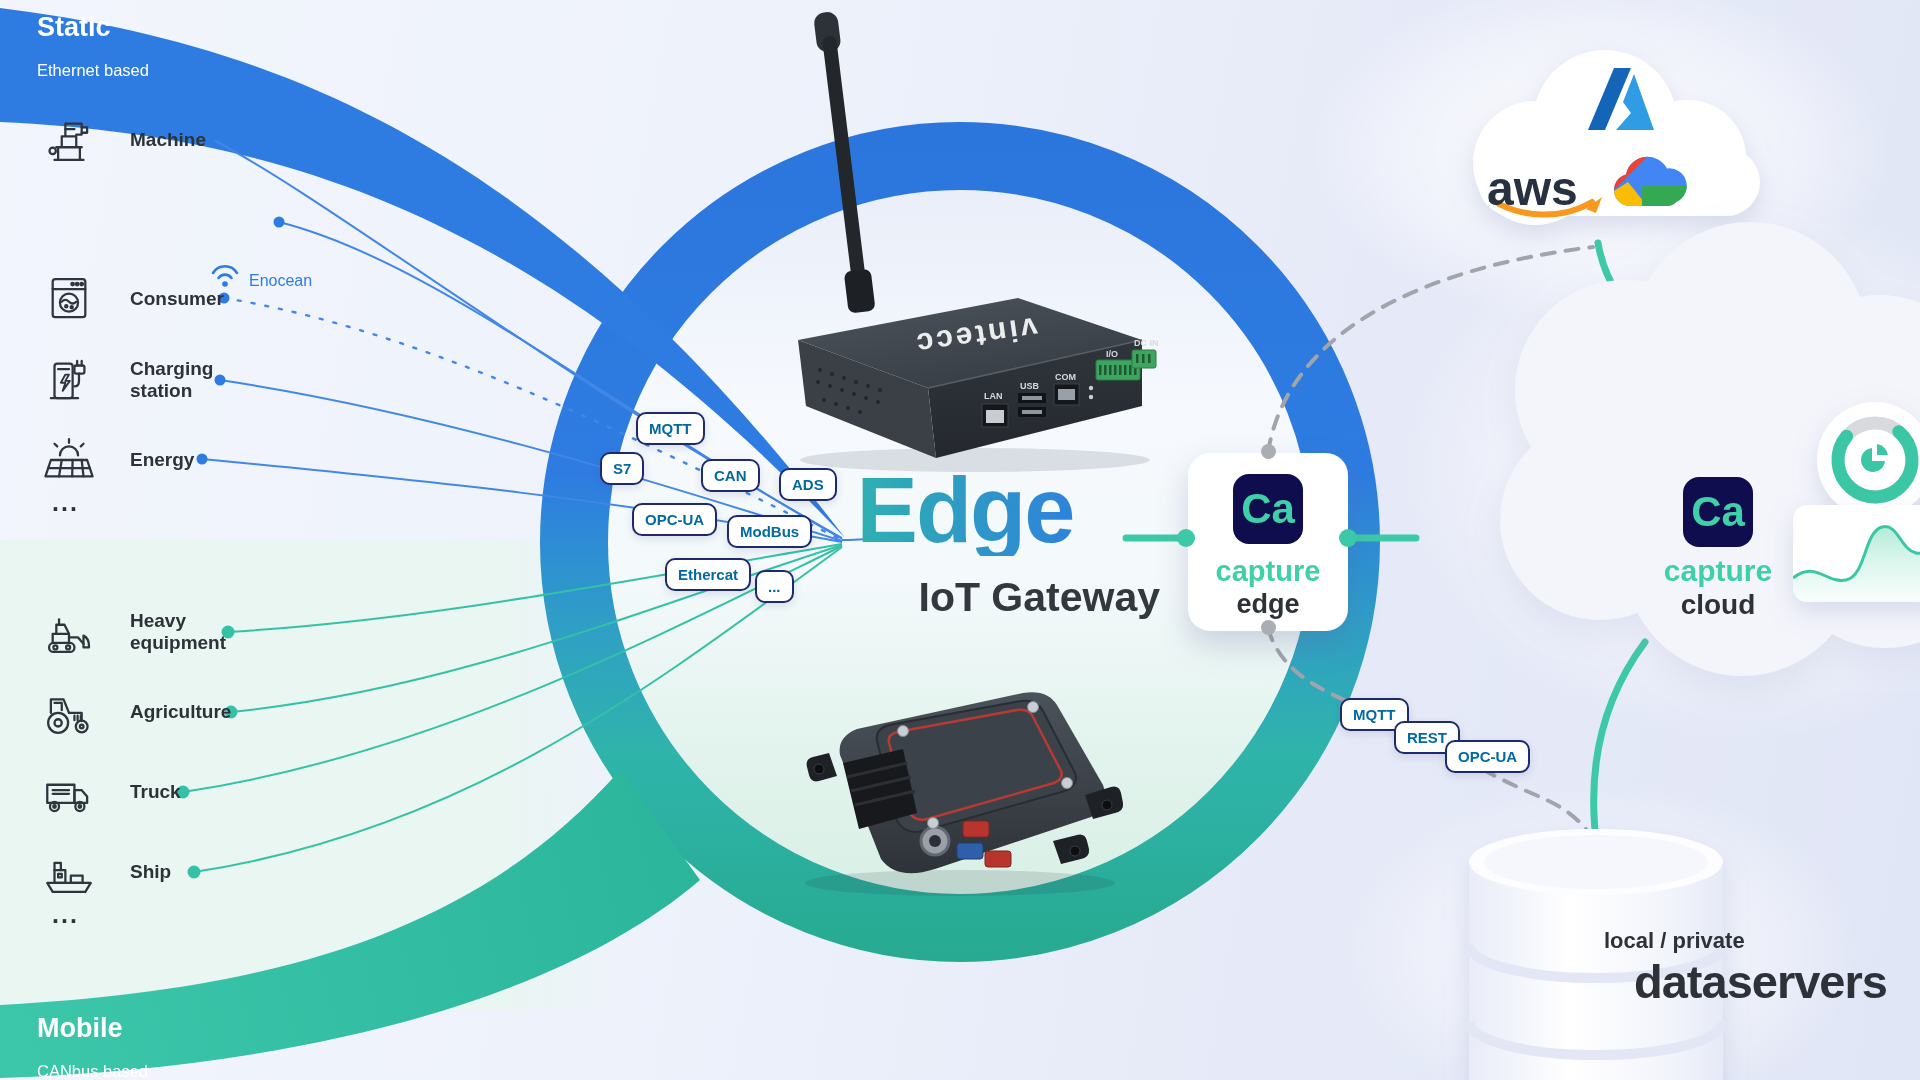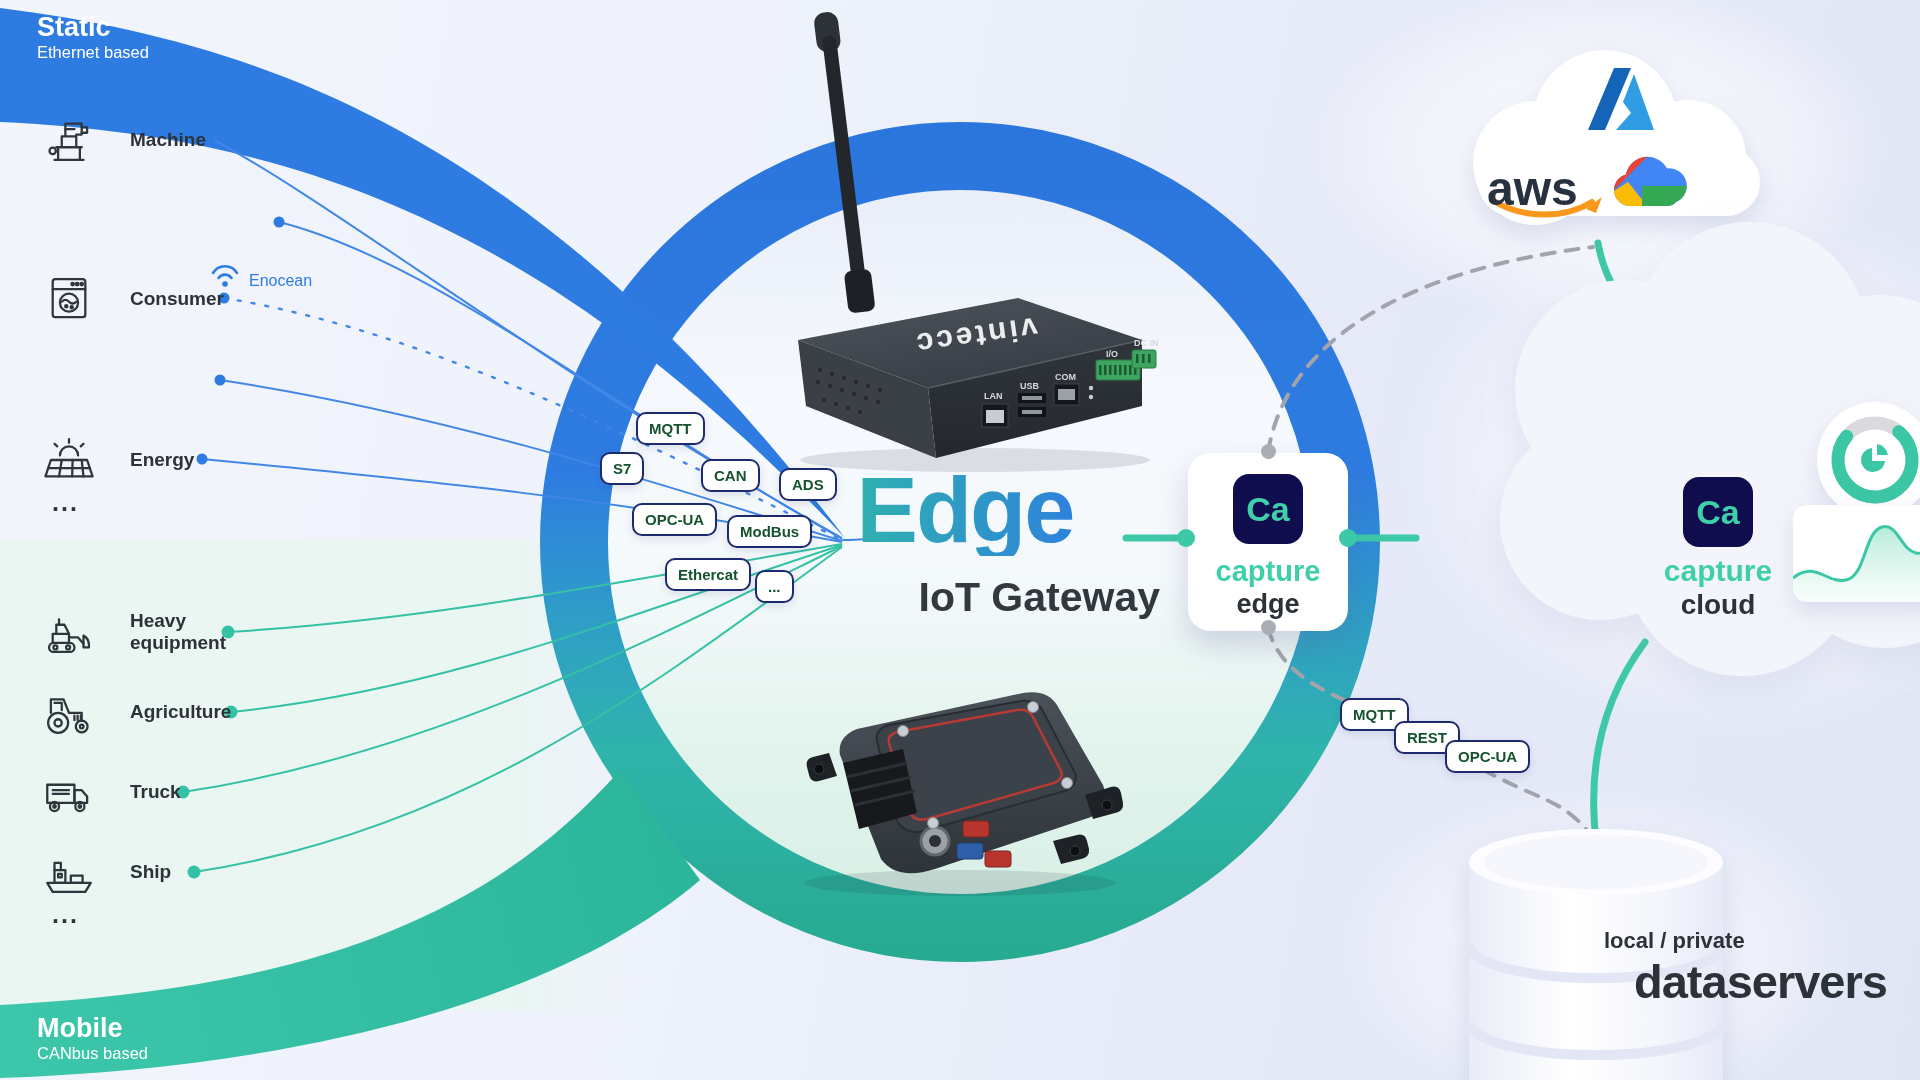--- a/index.html
+++ b/index.html
@@ -2,43 +2,43 @@
 <html><head>
 <meta charset="utf-8">
 <style>
   html,body{margin:0;padding:0;background:#e9edf8;}
   #stage{position:relative;width:1920px;height:1080px;overflow:hidden;
          font-family:"Liberation Sans",sans-serif;
          background:linear-gradient(100deg,#f2f5fc 0%,#eef2fb 38%,#e6eaf8 68%,#e1e6f6 100%);}
   .abs{position:absolute;}
   
   .band-title{color:#fff;font-weight:700;font-size:27px;line-height:1.05;}
-  .band-sub{color:#fff;font-size:16.5px;margin-top:2px;}
+  .band-sub{color:#fff;font-size:16.5px;margin-top:20px;}
   
   .item{position:absolute;display:flex;align-items:center;gap:32px;}
   .item .ic{width:58px;height:58px;flex:0 0 58px;}
   .item .lbl{font-size:19px;font-weight:700;color:#2d3238;line-height:1.16;width:130px;}
   .dots{position:absolute;font-size:25px;font-weight:800;color:#2d3238;letter-spacing:2px;}
   .lineicon{stroke:#2f353c;stroke-width:2.5;fill:none;stroke-linecap:round;stroke-linejoin:round;}
   
   .badge{position:absolute;background:#fff;border:2px solid #1d2a6e;border-radius:10px;
-         color:#14532d;font-weight:700;font-size:15px;padding:6px 11px;
+         color:#0369a1;font-weight:700;font-size:15px;padding:6px 11px;
          box-shadow:0 3px 8px rgba(60,70,120,.14);white-space:nowrap;}
   
   .edge-title{position:absolute;left:770px;top:464px;width:390px;text-align:center;
       font-size:92px;font-weight:700;letter-spacing:-2px;line-height:1;
       background:linear-gradient(90deg,#2fbfa3 5%,#2e7ce1 85%);
       -webkit-background-clip:text;background-clip:text;color:transparent;-webkit-text-fill-color:transparent;}
   .edge-sub{position:absolute;left:770px;top:574px;width:390px;text-align:right;
       font-size:41px;font-weight:700;color:#33383f;letter-spacing:0;}
   
   .cap-box{position:absolute;left:1188px;top:453px;width:160px;height:178px;background:#fff;
       border-radius:22px;box-shadow:0 14px 30px rgba(90,100,150,.25);}
   .cap-logo{position:absolute;width:70px;height:70px;border-radius:16px;background:#0f0d4e;
-      color:#3fcfa9;font-size:34px;font-weight:700;display:flex;align-items:center;justify-content:center;}
+      color:#3fcfa9;font-size:42px;font-weight:700;display:flex;align-items:center;justify-content:center;}
   .cap-name{position:absolute;text-align:center;font-weight:700;color:#3fcfa9;}
   .cap-variant{position:absolute;text-align:center;font-weight:700;color:#2d3238;}
   .dot-gray{position:absolute;width:15px;height:15px;border-radius:50%;background:#abadb4;}
   .dot-teal{position:absolute;width:18px;height:18px;border-radius:50%;background:#3dc9a7;}
   
   .enocean{position:absolute;left:249px;top:272px;font-size:16px;color:#2e7ce1;}
   
   .aws-word{position:absolute;left:1487px;top:139px;font-size:48px;font-weight:700;color:#27313f;letter-spacing:0;margin-top:22px;}
   
   .ds-qual{position:absolute;left:1588px;top:928px;font-size:22px;font-weight:700;color:#2d3238;margin-left:16px;}
@@ -376,20 +376,34 @@
           <circle cx="46" cy="15.5" r="1.4"></circle>
     <circle cx="32" cy="36" r="10"></circle>
           <path d="M24,35 q4,-4 8,0 q4,4 8,0"></path>
     <circle cx="29" cy="40" r="1.2"></circle>
           <circle cx="35" cy="41" r="1.2"></circle>
   </g>
       </svg>
   <span class="lbl">Consumer</span>
 </div>
 
+<div class="item" style="left:40px;top:351px">
+  <svg class="ic" viewBox="0 0 64 64">
+        <g class="lineicon">
+    <rect x="16" y="14" width="20" height="38" rx="3"></rect>
+          <path d="M20,20 h12"></path>
+    <path d="M28,26 l-5,9 h5 l-3,9 l8,-11 h-5 l4,-7 z" stroke-width="2"></path>
+    <path d="M12,52 h30"></path>
+    <rect x="38" y="16" width="11" height="9" rx="2"></rect>
+          <path d="M41,16 v-5 M46,16 v-5"></path>
+    <path d="M43,25 v8 q0,6 -5,6"></path>
+  </g>
+      </svg>
+  <span class="lbl">Charging station</span>
+</div>
 
 <div class="item" style="left:40px;top:431px">
   <svg class="ic" viewBox="0 0 64 64">
         <g class="lineicon">
     <path d="M12,32 H52 L58,50 H6 Z"></path>
           <path d="M24,32 L21,50 M36,32 L35.5,50 M46,32 L48,50 M9,41 H55"></path>
     <path d="M22,27 a10,10 0 0 1 20,0"></path>
           <path d="M32,13 v-4 M19,17 l-3,-3 M45,17 l3,-3"></path>
   </g>
       </svg>

